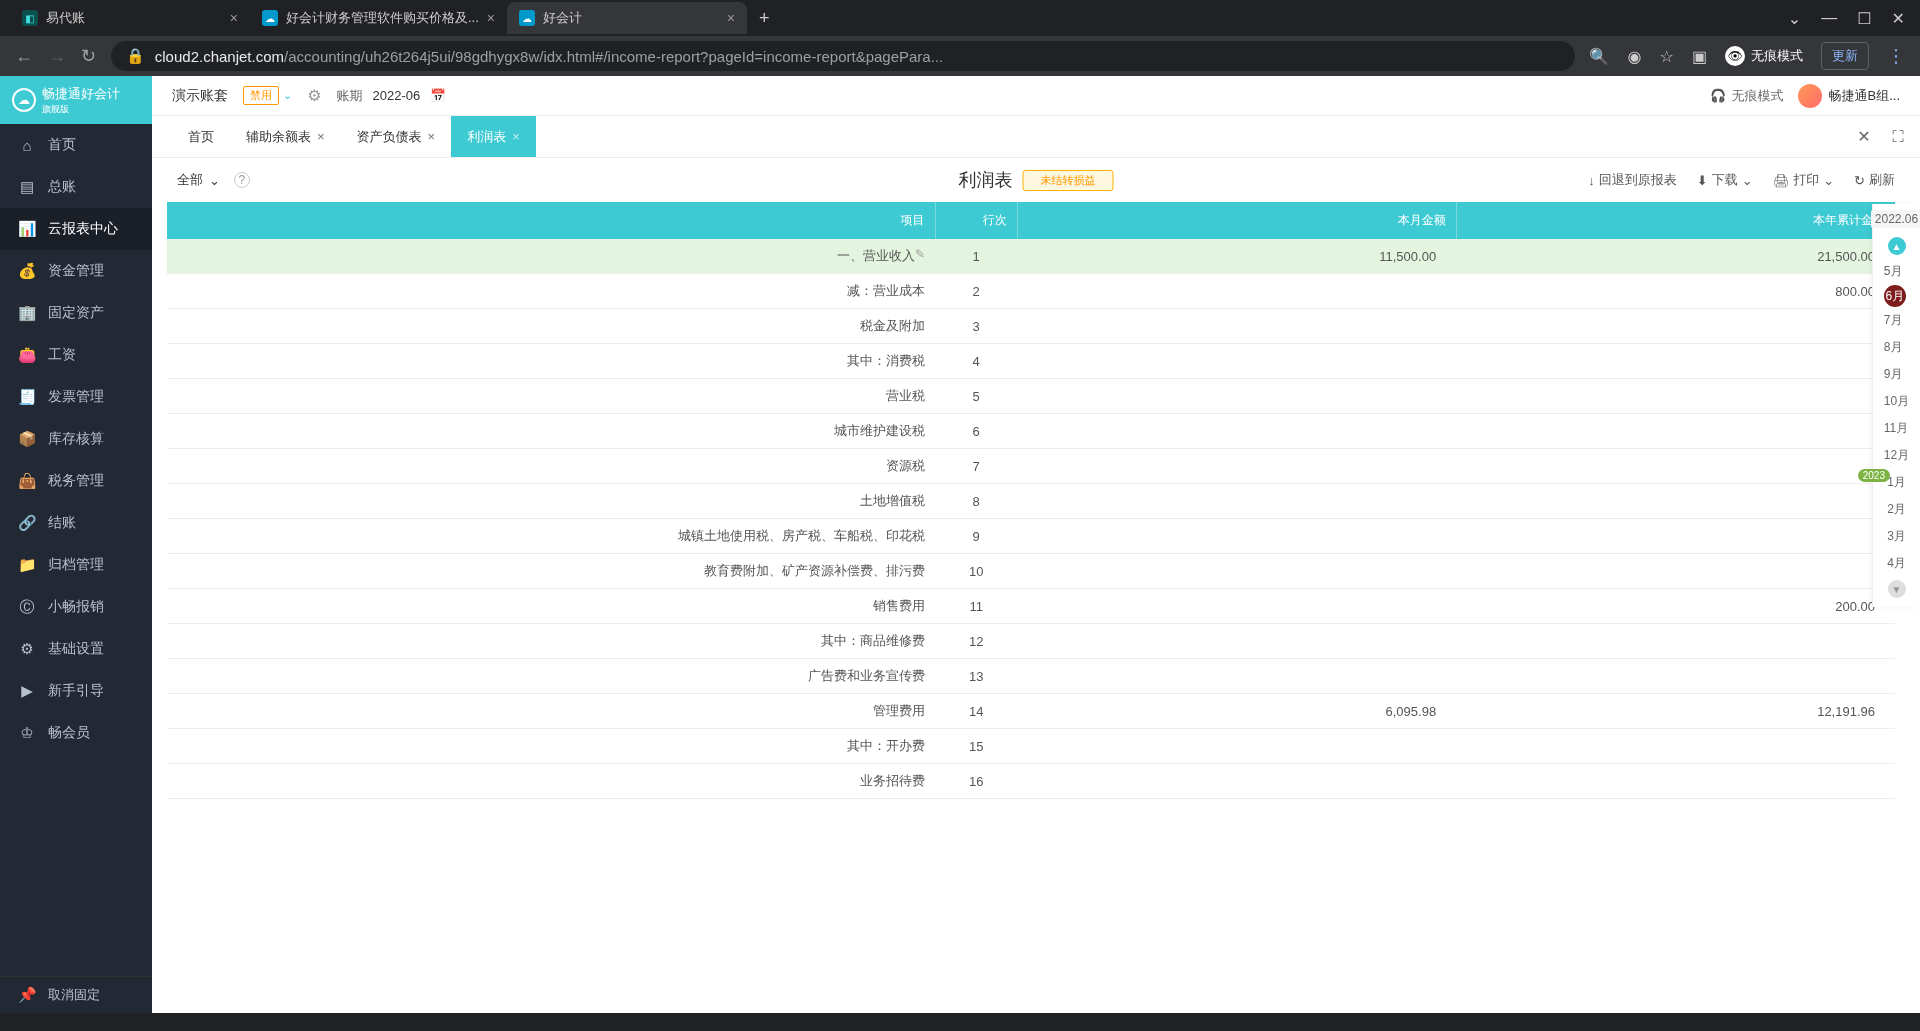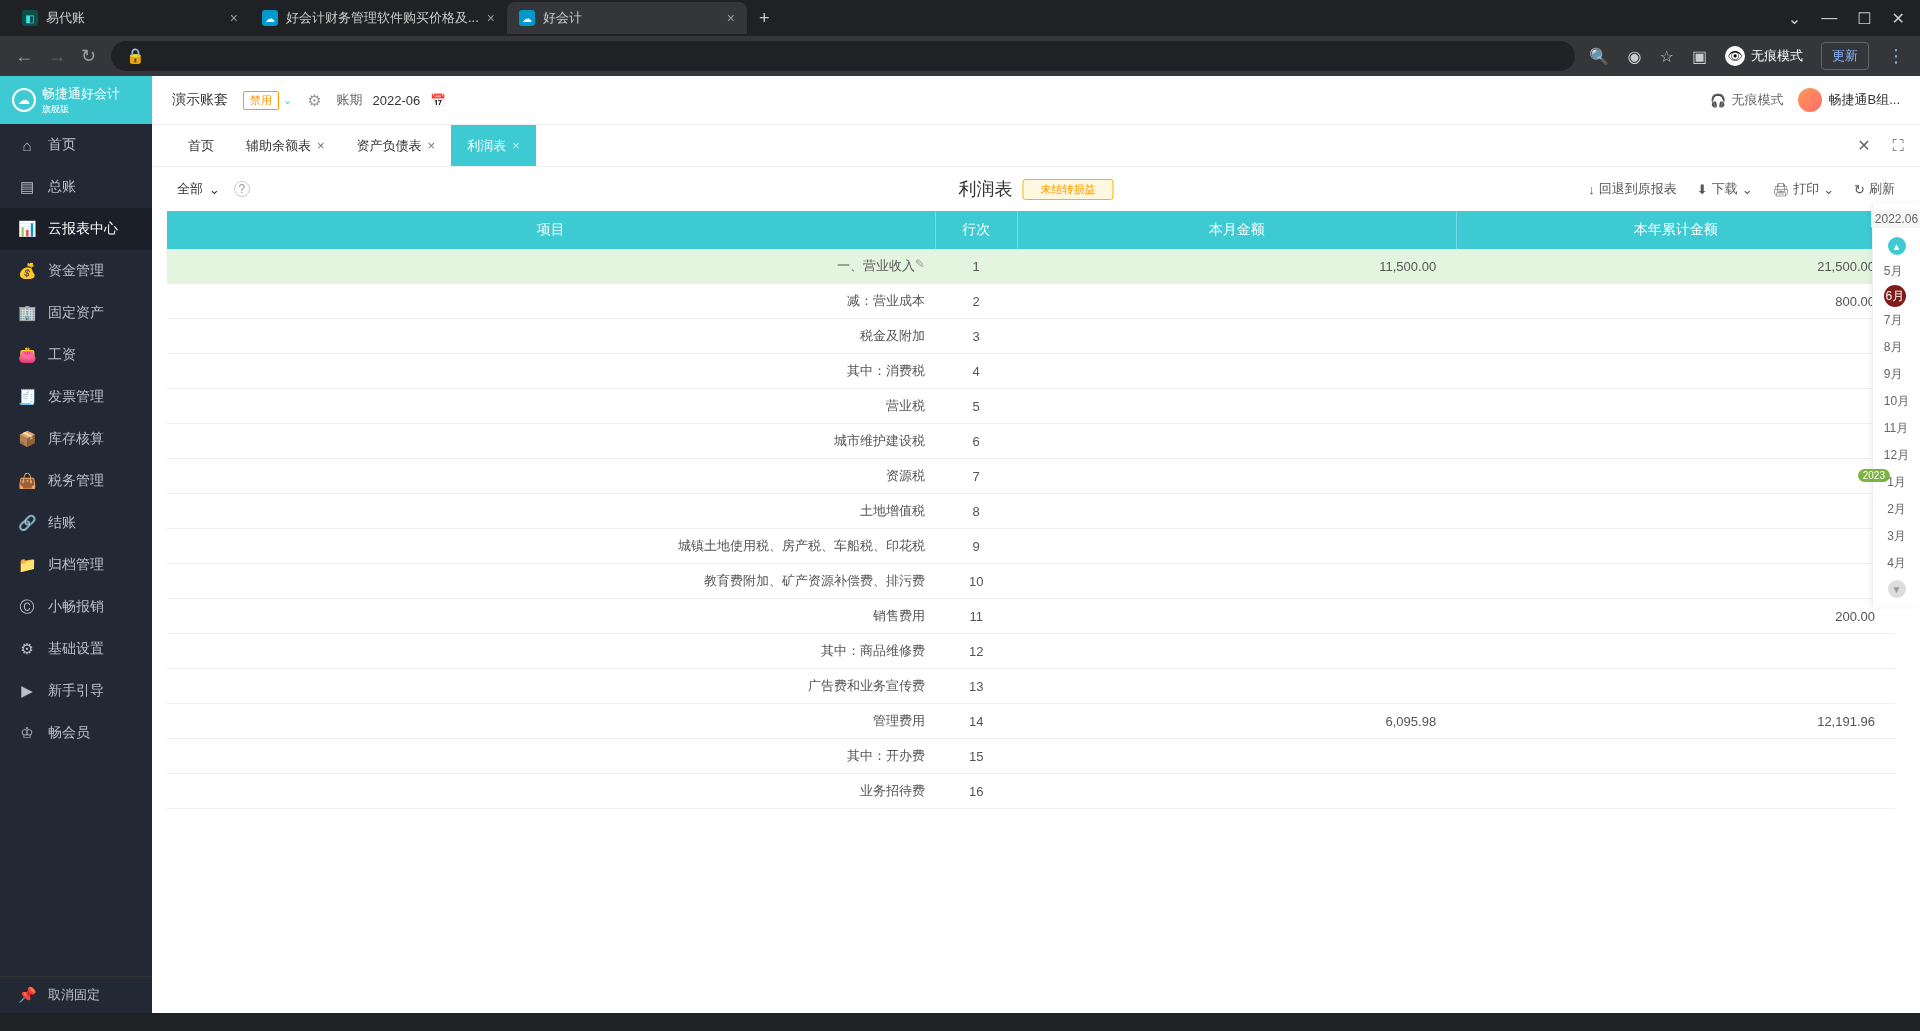--- a/index.html
+++ b/index.html
@@ -35,21 +35,21 @@
     .sidebar-item { display: flex; align-items: center; height: 42px; padding: 0 18px; font-size: 14px; gap: 12px; cursor: pointer; }
     .sidebar-item.active { background: #1a1f28; color: #fff; }
     .sidebar-icon { width: 18px; text-align: center; font-size: 15px; }
     .sidebar-footer { margin-top: auto; border-top: 1px solid #333; }
     .sidebar-footer .sidebar-item { height: 36px; font-size: 13px; }
     
     
     .main { flex: 1; display: flex; flex-direction: column; background: #fff; position: relative; }
     
     
-    .top-header { height: 49px; display: flex; align-items: center; padding: 0 20px; border-bottom: 1px solid #eee; gap: 15px; }
+    .top-header { height: 40px; display: flex; align-items: center; padding: 0 20px; border-bottom: 1px solid #eee; gap: 15px; }
     .account-name { font-size: 14px; color: #333; }
     .disable-badge { border: 1px solid #ff9800; color: #ff9800; font-size: 11px; padding: 1px 6px; border-radius: 2px; }
     .period-section { display: flex; align-items: center; gap: 10px; font-size: 13px; color: #666; }
     .period-value { color: #333; }
     .header-right { margin-left: auto; display: flex; align-items: center; gap: 15px; }
     .support-link { display: flex; align-items: center; gap: 5px; font-size: 13px; color: #666; }
     .user-info { display: flex; align-items: center; gap: 6px; font-size: 13px; color: #333; }
     .avatar { width: 24px; height: 24px; border-radius: 50%; background: linear-gradient(135deg, #ff9a56, #ff6b6b); }
     
     
@@ -66,21 +66,21 @@
     .help-icon { color: #999; font-size: 12px; border: 1px solid #ccc; border-radius: 50%; width: 16px; height: 16px; display: flex; align-items: center; justify-content: center; margin-left: 8px; }
     .page-title-center { position: absolute; left: 50%; transform: translateX(-50%); display: flex; align-items: center; gap: 10px; }
     .page-title { font-size: 18px; color: #333; }
     .status-badge { background: #fff8e1; border: 1px solid #ffb300; color: #ff9800; font-size: 11px; padding: 2px 17px; border-radius: 3px; }
     .toolbar-right { margin-left: auto; display: flex; gap: 20px; font-size: 13px; color: #555; }
     .toolbar-btn { display: flex; align-items: center; gap: 4px; cursor: pointer; }
     
     
     .table-container { flex: 1; padding: 0 15px 10px 15px; overflow: hidden; position: relative; }
     .data-table { width: calc(100% - 10px); border-collapse: collapse; }
-    .data-table thead th { background: #3dcad3; color: #fff; font-weight: normal; font-size: 14px; padding: 10px; text-align: center; border-right: 1px solid rgba(255,255,255,0.3); }
+    .data-table thead th { background: #3dcad3; color: #fff; font-weight: normal; font-size: 12px; padding: 10px; text-align: right; border-right: 1px solid rgba(255,255,255,0.3); }
     .data-table thead th:last-child { border-right: none; }
     .data-table tbody td { padding: 8px 10px; font-size: 13px; color: #555; border-bottom: 1px solid #eee; }
     .data-table tbody tr:first-child { background: #e4f5df; }
     .col-item { text-align: right; padding-left: 15px !important; }
     .col-line { text-align: center; width: 60px; }
     .col-amount { text-align: right; padding-right: 20px !important; width: 320px; }
     .edit-icon { float: right; color: #999; font-size: 12px; }
     .big-chevron { position: absolute; top: 5px; width: 20px; height: 30px; background: #e0e0e0; color: #999; display: flex; align-items: center; justify-content: center; font-size: 14px; }
     .big-chevron.right { right: 4px; }
     
@@ -122,20 +122,21 @@
       <span>☐</span>
       <span>✕</span>
     </div>
   </div>
   <div class="url-bar">
     <span class="nav-btn">←</span>
     <span class="nav-btn" style="opacity:.4">→</span>
     <span class="nav-btn">↻</span>
     <div class="url-input">
       <span>🔒</span>
+      <span><span>cloud2.chanjet.com</span><span class="url-dim">/accounting/uh26t264j5ui/98gdhygx8w/idx.html#/income-report?pageId=income-report&amp;pagePara...</span></span>
     </div>
     <div class="url-icons">
       <span>🔍</span>
       <span>◉</span>
       <span>☆</span>
       <span>▣</span>
       <div class="incognito-badge">
         <span class="incognito-icon">👁</span>
         <span>无痕模式</span>
       </div>

